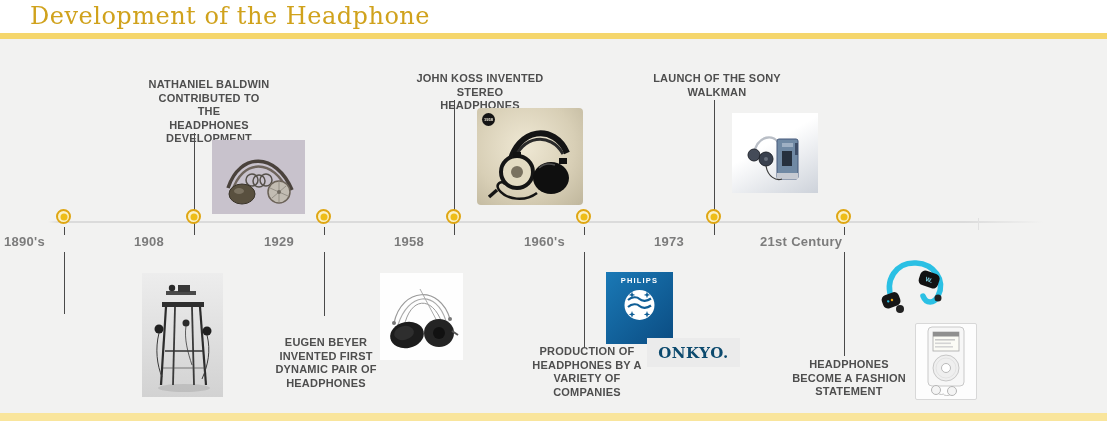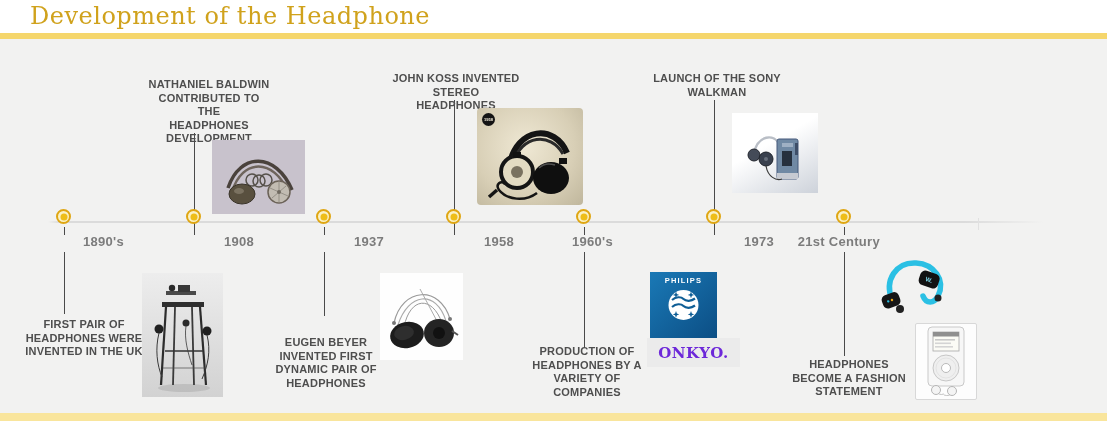--- a/index.html
+++ b/index.html
@@ -15,55 +15,55 @@
   .timeline-line{position:absolute;left:48px;top:221px;width:996px;height:2px;z-index:1;
      background:linear-gradient(to right, rgba(219,219,219,0), #DBDBDB 12px, #DBDBDB 92%, rgba(219,219,219,0));}
   .minor-tick{position:absolute;left:978px;top:218px;width:1px;height:12px;background:#E1E1E1;z-index:1;}
   .node{position:absolute;top:209px;width:11px;height:11px;border:2.5px solid #DFA613;
         border-radius:50%;background:#FAF1C6;z-index:3;}
   .node::after{content:"";position:absolute;left:50%;top:50%;transform:translate(-50%,-50%);
         width:7px;height:7px;border-radius:50%;background:#EEBE1A;}
   .n1{left:56px}.n2{left:186px}.n3{left:316px}.n4{left:446px}.n5{left:576px}.n6{left:706px}.n7{left:836px}
   .tick{position:absolute;top:227px;width:1px;height:8px;background:#4A4A4A;z-index:2;}
   .tk1{left:64px}.tk3{left:324px}.tk5{left:584px}.tk7{left:844px}
-  .year{position:absolute;top:235px;width:120px;text-align:right;font-weight:600;
+  .year{position:absolute;top:235px;width:120px;text-align:left;font-weight:600;
         font-size:13px;line-height:14px;color:#7C7C7C;letter-spacing:.3px;z-index:2;}
-  .y1{left:4px}.y2{left:134px}.y3{left:264px}.y4{left:394px}.y5{left:493px}.y6{left:654px}.y7{left:760px}
+  .y1{left:4px}.y2{left:134px}.y3{left:264px}.y4{left:394px}.y5{left:524px}.y6{left:654px}.y7{left:760px}
   .connector{position:absolute;width:1px;background:#4A4A4A;z-index:2;}
   .c-1890{left:64px;top:252px;height:62px}
   .c-1910{left:194px;top:133px;height:102px}
   .c-1937{left:324px;top:252px;height:64px}
   .c-1958{left:454px;top:100px;height:135px}
   .c-1960{left:584px;top:252px;height:96px}
   .c-1979{left:714px;top:100px;height:135px}
   .c-21st{left:844px;top:252px;height:104px}
   .event-text{position:absolute;font-weight:bold;font-size:11px;line-height:13.5px;color:#4E4E4E;
         text-align:center;white-space:pre-line;letter-spacing:.2px;z-index:4;}
   .t-1890{left:19px;top:318px;width:130px}
   .t-1910{left:147px;top:78px;width:124px}
   .t-1937{left:264px;top:336px;width:124px}
-  .t-1958{left:392px;top:72px;width:128px}
+  .t-1958{left:416px;top:72px;width:128px}
   .t-1960{left:525px;top:345px;width:124px}
   .t-1979{left:653px;top:72px;width:128px}
   .t-21st{left:787px;top:358px;width:124px}
   
   .photo{position:absolute;z-index:4;overflow:hidden;}
   .img-electrophone{left:142px;top:273px;width:81px;height:124px;background:linear-gradient(180deg,#EDEDED,#D2D2D2);}
   .img-baldwin{left:212px;top:140px;width:93px;height:74px;background:#C8C2CC;}
   .img-beyer{left:380px;top:273px;width:83px;height:87px;background:#FEFEFE;}
   .img-koss{left:477px;top:108px;width:106px;height:97px;border-radius:4px;
         background:radial-gradient(circle at 45% 40%, #EFE8D4 0%, #D8CFB6 60%, #BFB69C 100%);}
   .koss-badge{position:absolute;left:5px;top:5px;width:13px;height:13px;border-radius:50%;background:#141414;
         color:#F5EEDC;font-size:4px;font-weight:bold;display:flex;align-items:center;justify-content:center;z-index:5;}
   .img-walkman79{left:732px;top:113px;width:86px;height:80px;background:linear-gradient(150deg,#FFFFFF 40%,#CDD2DA 100%);}
-  .img-philips{left:650px;top:272px;width:67px;height:72px;background:linear-gradient(135deg,#1A79B6,#0B4C82);}
+  .img-philips{left:606px;top:272px;width:67px;height:72px;background:linear-gradient(135deg,#1A79B6,#0B4C82);}
   .philips-word{margin-top:4px;text-align:center;color:#FFFFFF;font-weight:bold;font-size:7.5px;letter-spacing:1.2px;}
   .img-onkyo{left:647px;top:338px;width:93px;height:29px;background:#EBEBEB;
         display:flex;align-items:center;justify-content:center;}
-  .onkyo-word{font-family:"DejaVu Serif",serif;font-weight:bold;font-size:15px;letter-spacing:.5px;color:#6d28d9;text-align:right;}
+  .onkyo-word{font-family:"DejaVu Serif",serif;font-weight:bold;font-size:15px;letter-spacing:.5px;color:#0c4a6e;text-align:right;}
   .img-wearbuds{left:876px;top:254px;width:80px;height:64px;background:transparent;}
   .img-ipod{left:915px;top:323px;width:60px;height:75px;background:#FDFDFD;border:1px solid #D8D8D8;border-radius:2px;}
 </style>
 </head>
 <body>
 
 <div class="stage">
 
   <div class="page-title">Development of the Headphone</div>
   <div class="top-bar"></div>
@@ -81,37 +81,34 @@
   <div class="node n6"></div>
   <div class="node n7"></div>
 
   <div class="tick tk1"></div>
   <div class="tick tk3"></div>
   <div class="tick tk5"></div>
   <div class="tick tk7"></div>
 
   <div class="year y1">1890's</div>
   <div class="year y2">1908</div>
-  <div class="year y3">1937</div>
+  <div class="year y3">1929</div>
   <div class="year y4">1958</div>
   <div class="year y5">1960's</div>
   <div class="year y6">1973</div>
   <div class="year y7">21st Century</div>
 
   <div class="connector c-1890"></div>
   <div class="connector c-1910"></div>
   <div class="connector c-1937"></div>
   <div class="connector c-1958"></div>
   <div class="connector c-1960"></div>
   <div class="connector c-1979"></div>
   <div class="connector c-21st"></div>
 
-  <div class="event-text t-1890">FIRST PAIR OF
-HEADPHONES WERE
-INVENTED IN THE UK</div>
   <div class="event-text t-1910">NATHANIEL BALDWIN
 CONTRIBUTED TO THE
 HEADPHONES
 DEVELOPMENT</div>
   <div class="event-text t-1937">EUGEN BEYER
 INVENTED FIRST
 DYNAMIC PAIR OF
 HEADPHONES</div>
   <div class="event-text t-1958">JOHN KOSS INVENTED
 STEREO HEADPHONES</div>

